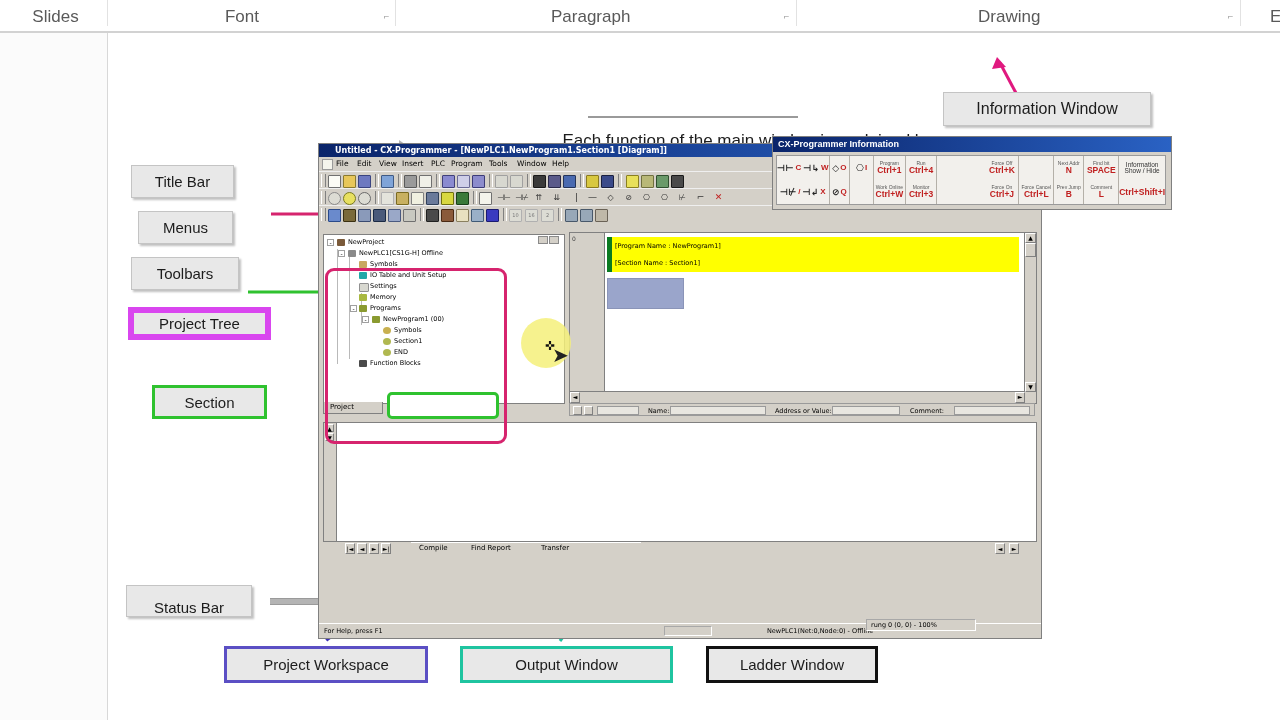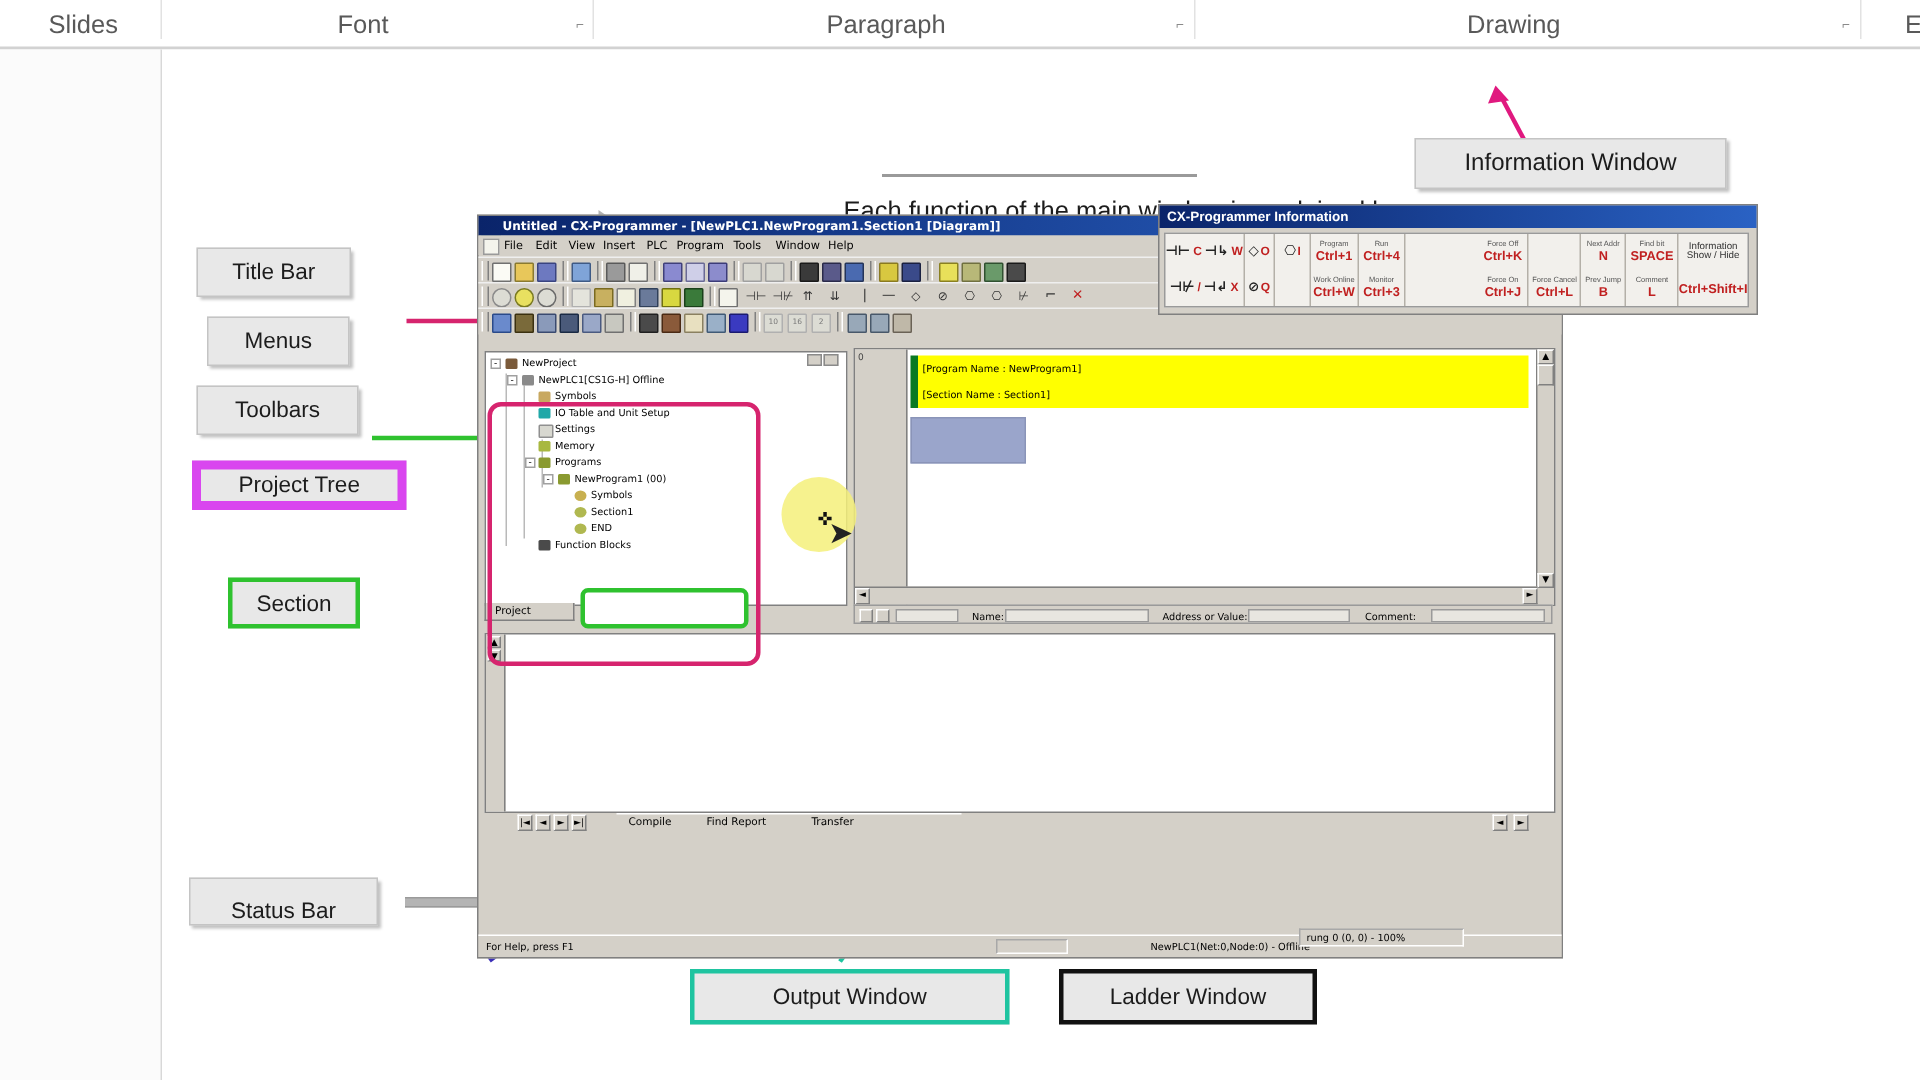--- a/index.html
+++ b/index.html
@@ -417,28 +417,31 @@
   </div>
 
   <div class="callout shadow" style="left:23px;top:224px;width:108px;height:33px;">
     <span>Toolbars</span>
   </div>
 
   <div class="callout pink" style="left:20px;top:274px;width:143px;height:33px;">
     <span>Project Tree</span>
   </div>
 
-  <div class="callout green" style="left:44px;top:352px;width:88px;height:34px;">
+  <div class="callout green" style="left:44px;top:352px;width:115px;height:34px;">
     <span>Section</span>
   </div>
 
   <div class="callout shadow" style="left:18px;top:552px;width:126px;height:32px;align-items:flex-end;">
     <span>Status Bar</span>
   </div>
 
+  <div class="callout purple" style="left:116px;top:613px;width:204px;height:37px;">
+    <span>Project Workspace</span>
+  </div>
 
   <div class="callout teal" style="left:352px;top:613px;width:213px;height:37px;">
     <span>Output Window</span>
   </div>
 
   <div class="callout black" style="left:598px;top:613px;width:172px;height:37px;">
     <span>Ladder Window</span>
   </div>
 
   <div class="callout orange" style="left:604px;top:330px;width:135px;height:34px;">

